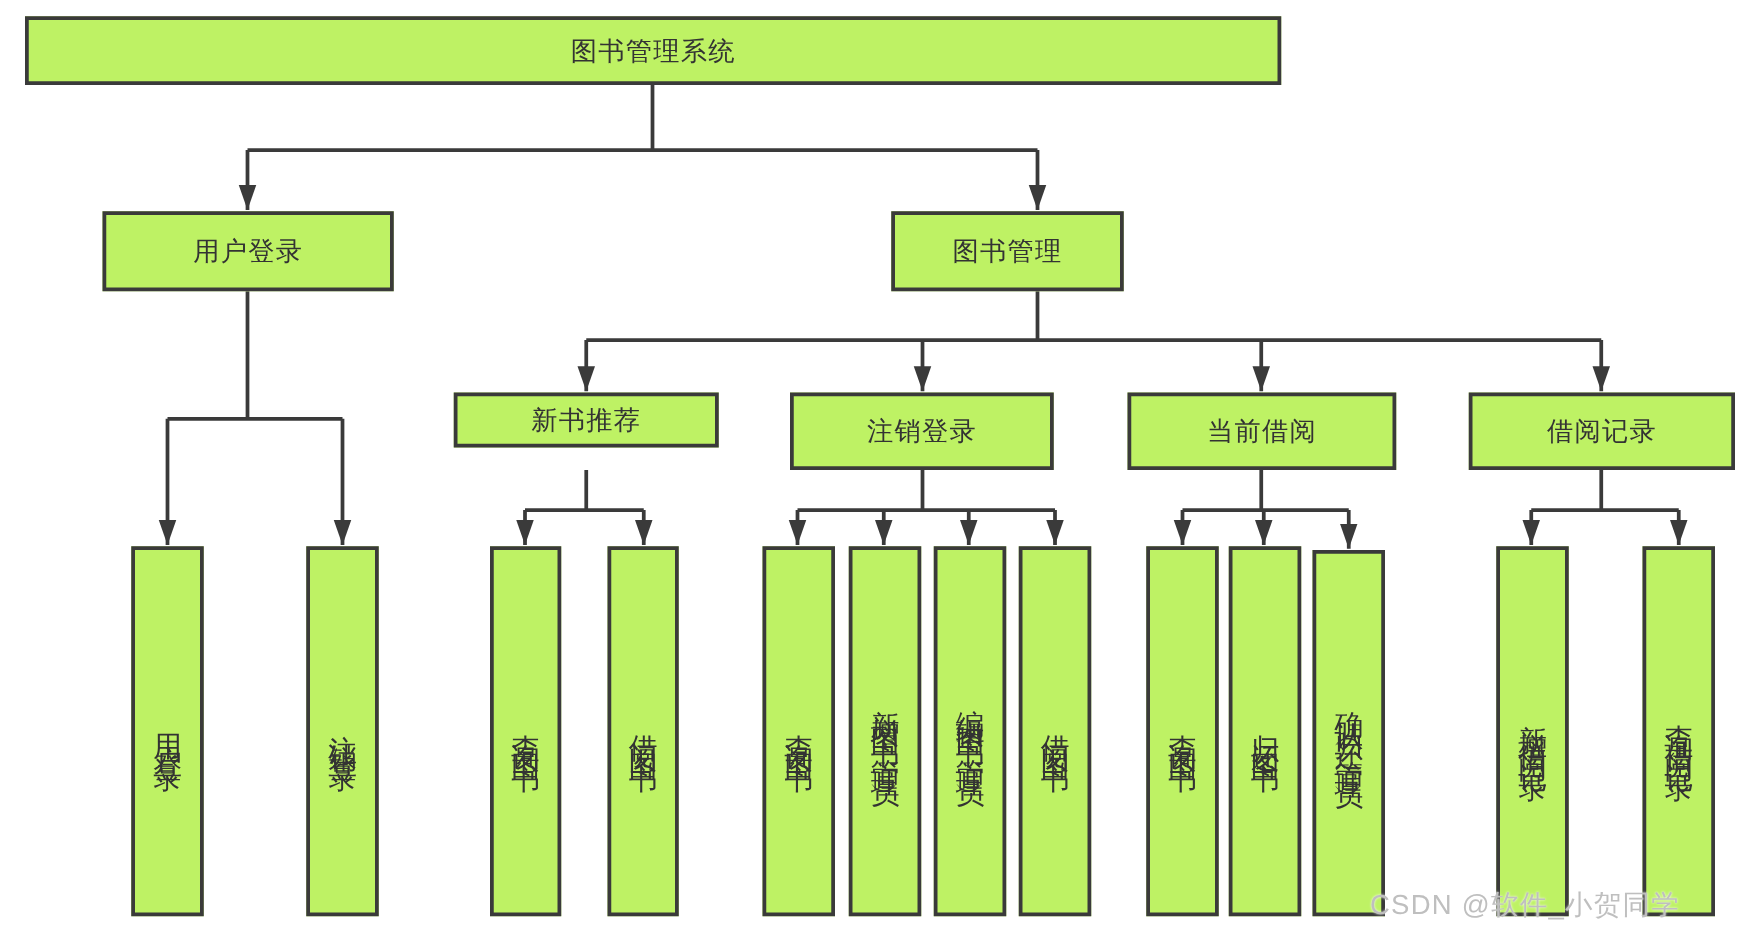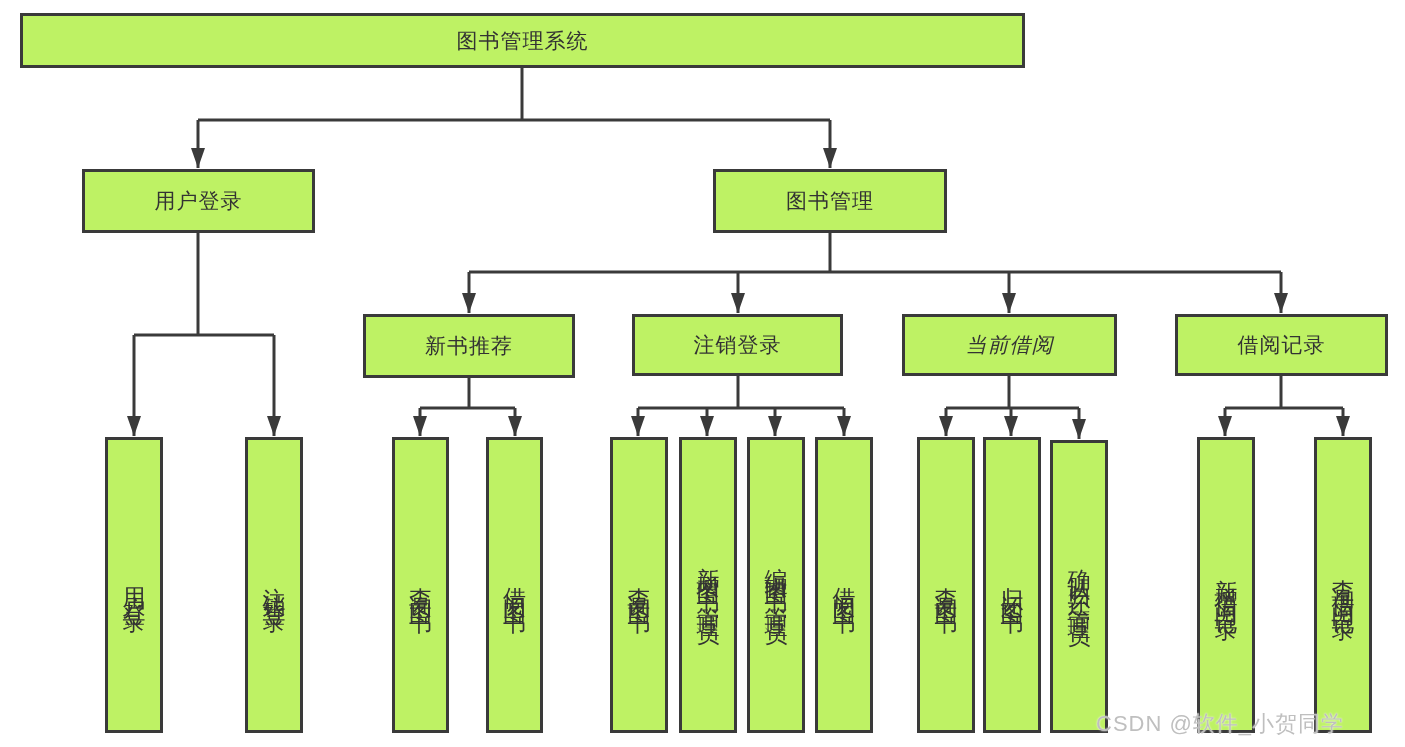--- a/index.html
+++ b/index.html
@@ -77,31 +77,31 @@
     </g>
   </svg>
 
   <div class="box" style="left:20px;top:13px;width:1005px;height:55px;">
     <span class="hlabel">图书管理系统</span>
   </div>
 
   <div class="box" style="left:82px;top:169px;width:233px;height:64px;">
     <span class="hlabel">用户登录</span>
   </div>
-  <div class="box" style="left:713px;top:169px;width:234px;height:64px;">
+  <div class="box" style="left:713px;top:169px;width:186px;height:64px;">
     <span class="hlabel">图书管理</span>
   </div>
 
-  <div class="box" style="left:363px;top:314px;width:212px;height:64px;">
+  <div class="box" style="left:363px;top:314px;width:212px;height:44px;">
     <span class="hlabel">新书推荐</span>
   </div>
   <div class="box" style="left:632px;top:314px;width:211px;height:62px;">
     <span class="hlabel">注销登录</span>
   </div>
-  <div class="box" style="left:902px;top:314px;width:215px;height:62px;font-style:italic;">
+  <div class="box" style="left:902px;top:314px;width:215px;height:62px;">
     <span class="hlabel">当前借阅</span>
   </div>
   <div class="box" style="left:1175px;top:314px;width:213px;height:62px;">
     <span class="hlabel">借阅记录</span>
   </div>
 
   <div class="box" style="left:105px;top:437px;width:58px;height:296px;">
     <span class="vlabel">用户登录</span>
   </div>
   <div class="box" style="left:245px;top:437px;width:58px;height:296px;">

